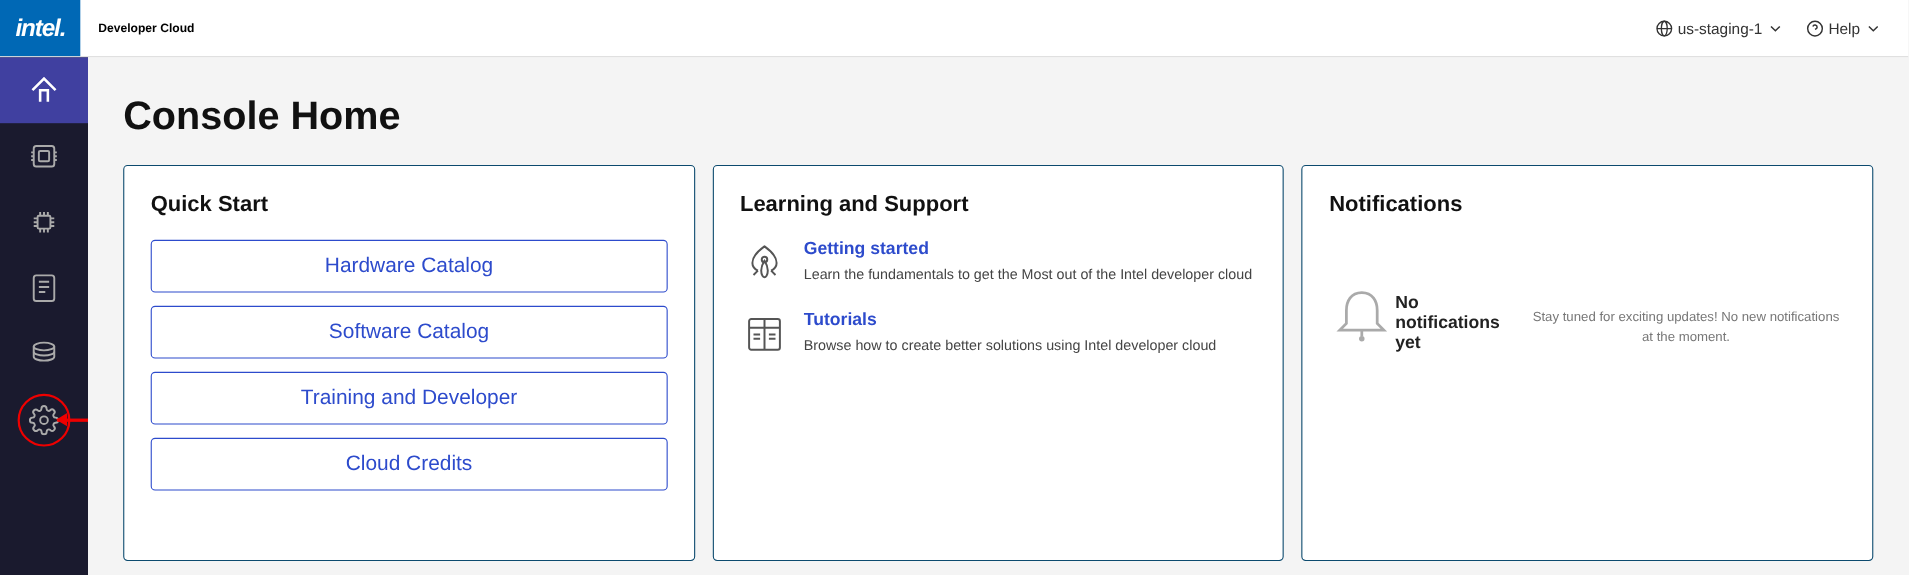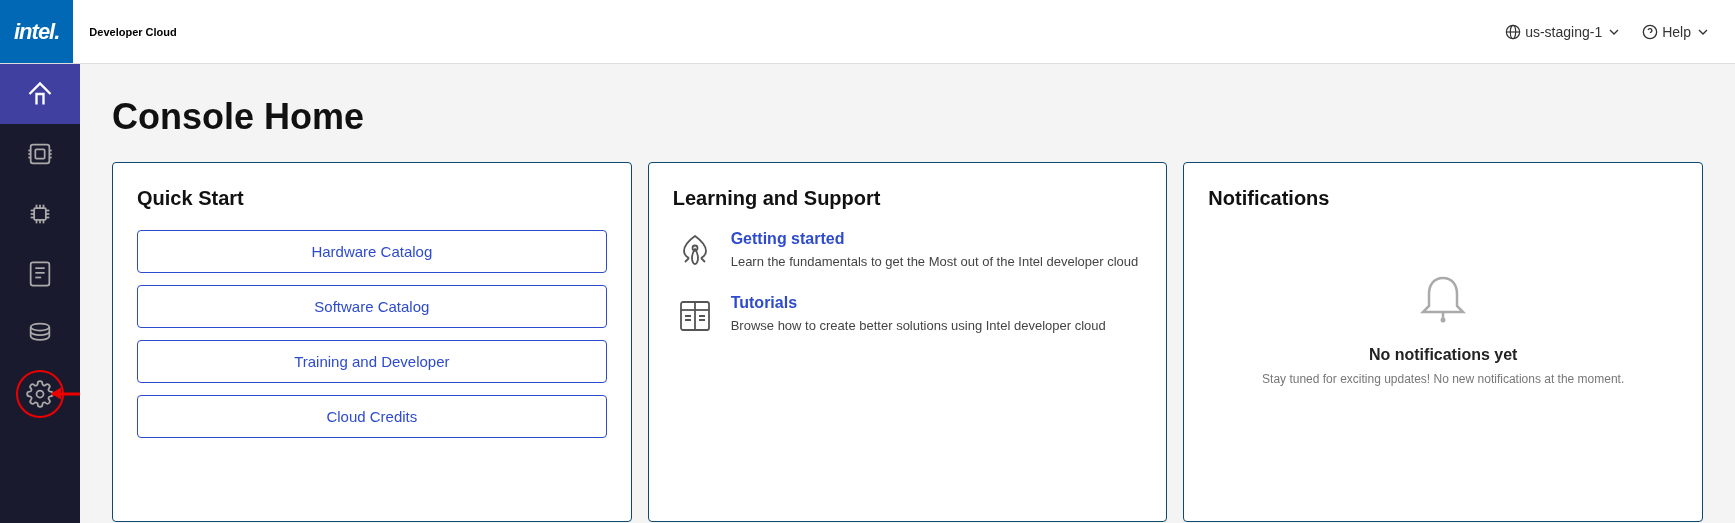--- a/index.html
+++ b/index.html
@@ -1,21 +1,21 @@
 <!DOCTYPE html>
 <html><head>
   <meta charset="utf-8">
   <style>
     * { box-sizing: border-box; margin: 0; padding: 0; }
     body { font-family: 'Segoe UI', Arial, sans-serif; background: #f4f4f4; display: flex; flex-direction: column; height: 523px; overflow: hidden; }
 
     
     .topbar {
       display: flex; align-items: center; justify-content: space-between;
-      background: #fff; height: 64px; padding: 0 24px 0 0;
+      background: #fff; height: 52px; padding: 0 24px 0 0;
       border-bottom: 1px solid #ddd; flex-shrink: 0;
     }
     .topbar-left { display: flex; align-items: center; height: 100%; }
     .intel-logo {
       background: #0068b5; color: #fff; font-weight: 900; font-size: 22px;
       padding: 0 14px; height: 100%; display: flex; align-items: center;
       letter-spacing: -1px; margin-right: 16px;
     }
     .intel-logo span { font-style: italic; }
     .topbar-title { font-size: 11px; color: #000000; font-weight: 700; }
@@ -54,33 +54,33 @@
     .card {
       background: #fff; border-radius: 4px; border: 1px solid #0c4a6e;
       padding: 24px; flex: 1;
     }
     .card-title { font-size: 20px; font-weight: 700; color: #111; margin-bottom: 20px; }
 
     
     .qs-btn {
       display: block; width: 100%; padding: 12px 16px; margin-bottom: 12px;
       border: 1.5px solid #2d4bcc; border-radius: 4px; background: #fff;
-      color: #2d4bcc; font-size: 15px; cursor: pointer; text-align: center;
+      color: #2d4bcc; font-size: 19px; cursor: pointer; text-align: center;
       font-weight: 400;
     }
 
     
     .learn-item { display: flex; gap: 14px; margin-bottom: 20px; align-items: flex-start; }
     .learn-icon { width: 44px; height: 44px; flex-shrink: 0; display: flex; align-items: center; justify-content: center; }
     .learn-icon svg { width: 40px; height: 40px; }
     .learn-text-title { font-size: 16px; font-weight: 600; color: #2d4bcc; margin-bottom: 4px; }
     .learn-text-desc { font-size: 13px; color: #444; line-height: 1.5; }
 
     
-    .notif-empty { display: flex; flex-direction: column; align-items: center; justify-content: center; padding-top: 40px; }
+    .notif-empty { display: flex; align-items: center; justify-content: center; padding-top: 40px; }
     .notif-bell { color: #999; margin-bottom: 12px; }
     .notif-title { font-size: 16px; font-weight: 700; color: #222; margin-bottom: 6px; }
     .notif-sub { font-size: 12px; color: #777; text-align: center; line-height: 1.5; }
 
     
     .sidebar-highlight {
       width: 48px; height: 48px; border: 2.5px solid #e00; border-radius: 50%;
       display: flex; align-items: center; justify-content: center; color: #aaa;
       cursor: pointer;
     }

